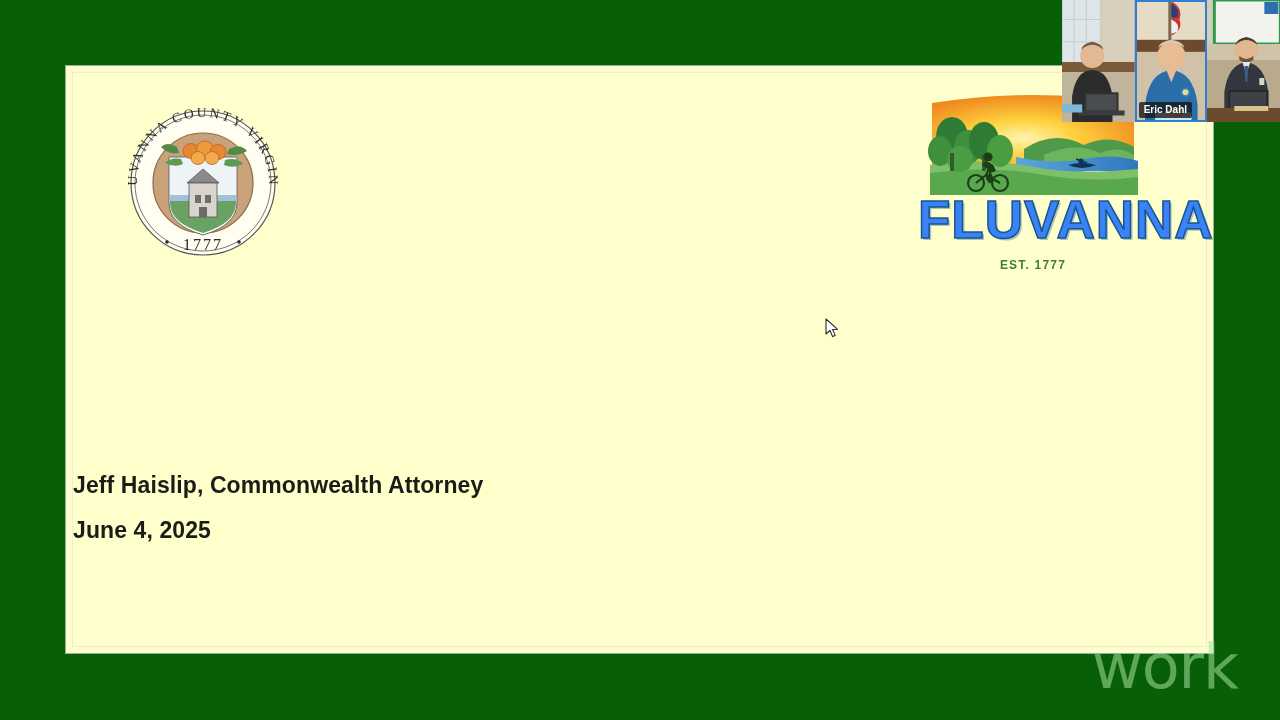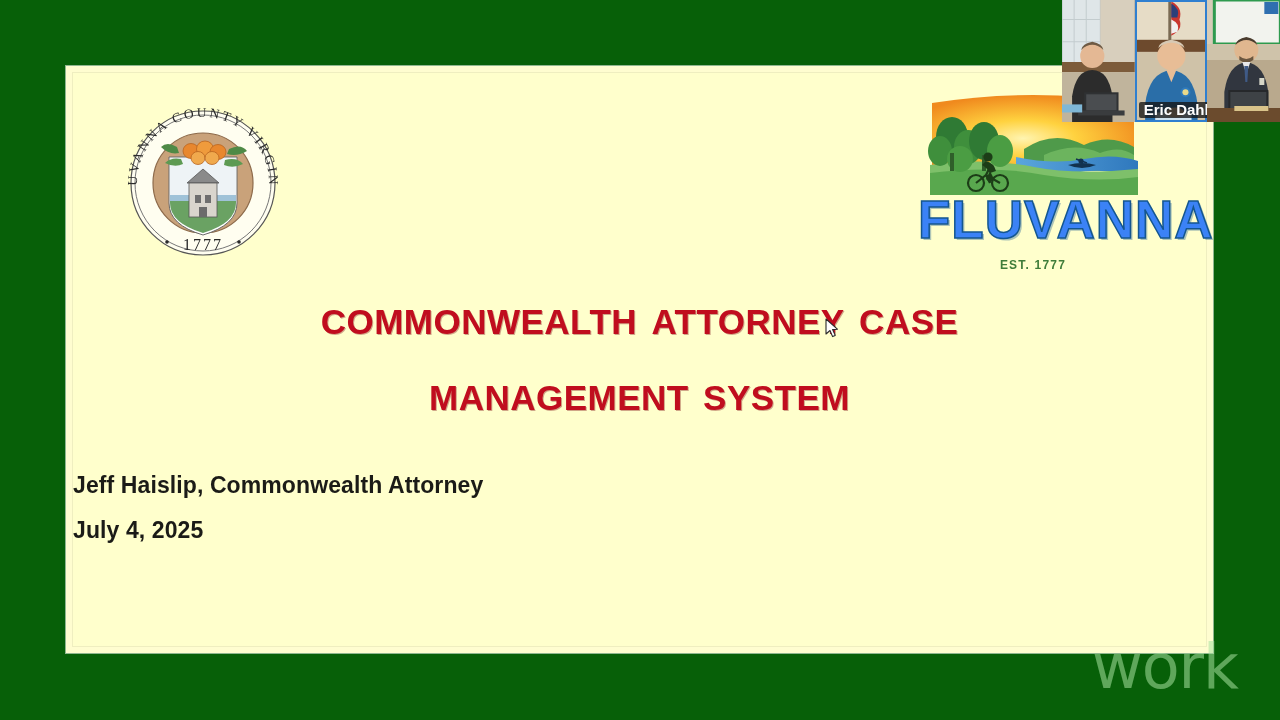--- a/index.html
+++ b/index.html
@@ -165,21 +165,21 @@
   .video-tile.active { outline: 2px solid #2f7fd0; outline-offset: -2px; }
   .video-tile svg { display: block; width: 100%; height: 100%; }
   .name-label {
     position: absolute;
     left: 4px;
     bottom: 4px;
     padding: 1px 5px 2px 5px;
     background: rgba(20,20,20,0.78);
     color: #ffffff;
     font-family: "Liberation Sans", sans-serif;
-    font-size: 15px;
+    font-size: 10px;
     font-weight: 700;
     line-height: 13px;
     border-radius: 2px;
     white-space: nowrap;
   }
 
   
   #mouse-cursor {
     position: absolute;
     left: 825px;
@@ -289,28 +289,24 @@
               <path d="M 144 70 Q 158 66 172 70 Q 158 76 144 70 Z" fill="#12324f"></path>
               <circle cx="157" cy="66" r="2.6" fill="#12324f"></circle>
               <path d="M 152 64 L 163 68" stroke="#12324f" stroke-width="1.6"></path>
             </g>
           </svg>
         </div>
         <div class="fl-wordmark">FLUVANNA</div>
         <div class="fl-est">EST. 1777</div>
       </div>
 
-      <div id="title-block">
-        <div class="title-line">Commonwealth Attorney Case</div>
-        <div class="title-line">Management System</div>
-      </div>
 
       <div id="subtitle-block">
         <div class="subtitle-line">Jeff Haislip, Commonwealth Attorney</div>
-        <div class="subtitle-line">July 4, 2025</div>
+        <div class="subtitle-line">June 4, 2025</div>
       </div>
 
     </div>
   </div>
 
 
   <div id="zoom-watermark">work</div>
 
   <div id="video-strip">
 

